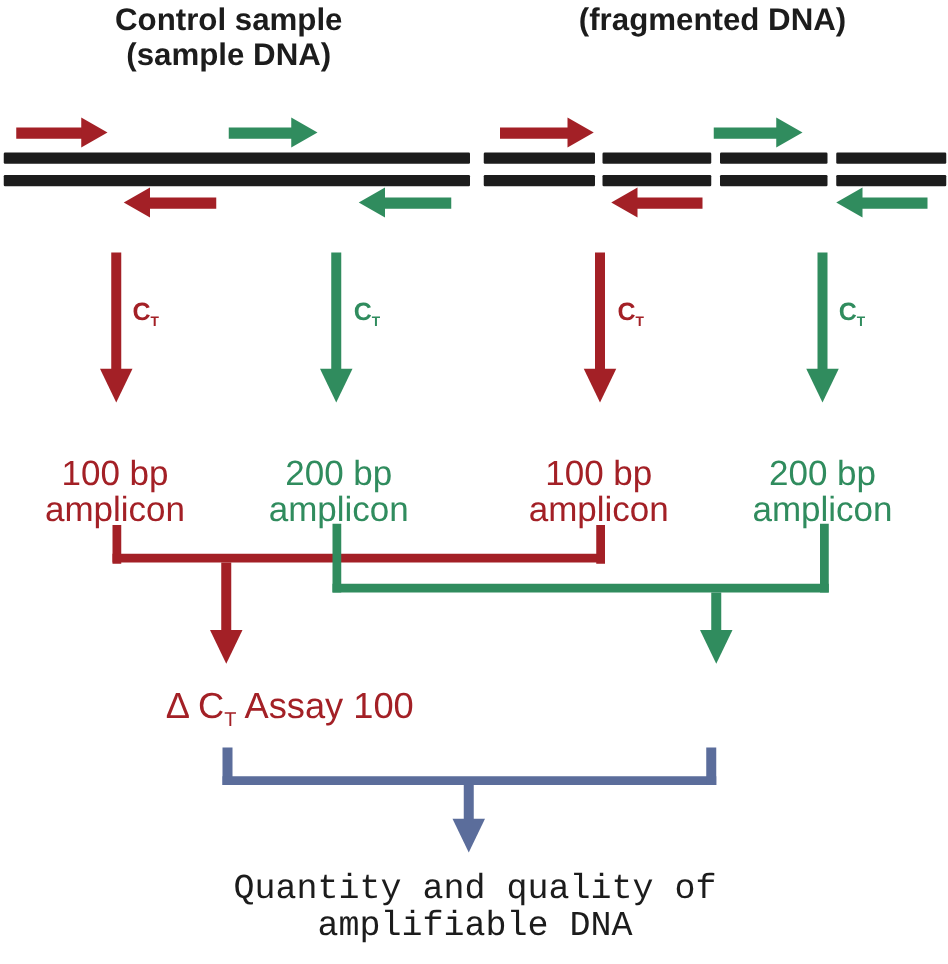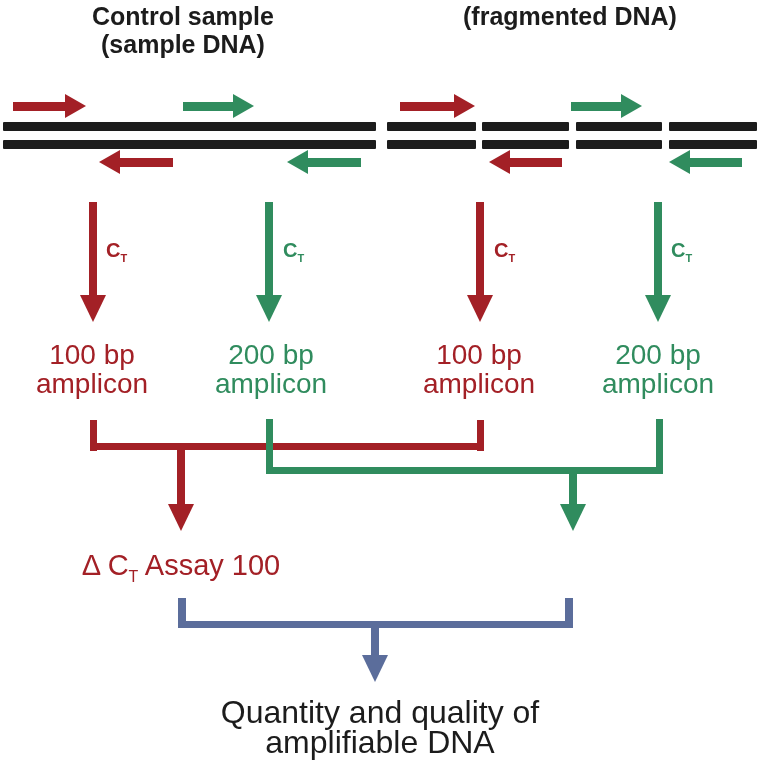--- a/index.html
+++ b/index.html
@@ -29,25 +29,25 @@
   .varrow .sh{position:absolute;left:9px;top:0;bottom:24px;width:8px;background:currentColor;}
   .varrow .hd{position:absolute;left:0;bottom:0;width:0;height:0;
     border-top:27px solid;border-left:13px solid transparent;border-right:13px solid transparent;}
   
   .vbar{position:absolute;background:currentColor;}
   .hbar{position:absolute;height:7px;background:currentColor;}
   
   .ct-label{position:absolute;font-weight:700;font-size:20px;line-height:30px;}
   .ct-label sub,.assay sub{font-size:0.55em;line-height:0;}
   
-  .amplicon{position:absolute;width:180px;text-align:center;font-size:28px;line-height:29px;}
+  .amplicon{position:absolute;width:180px;text-align:center;font-size:28px;line-height:29px;margin-top:24px;}
   
-  .assay{position:absolute;width:300px;text-align:center;font-size:29px;line-height:32px;}
+  .assay{position:absolute;width:300px;text-align:right;font-size:29px;line-height:32px;}
   
-  .result{position:absolute;width:400px;text-align:center;font-size:32px;line-height:30px;color:var(--ink,#1c1c1c);}
+  .result{position:absolute;width:400px;text-align:center;font-size:28px;line-height:30px;color:var(--ink,#1c1c1c);font-family:Liberation Mono, monospace;}
 </style>
 </head>
 <body>
 
 <div class="diagram">
 
   <div class="header" style="left:8px;top:2px;width:350px">
     <div>Control sample</div>
     <div>(sample DNA)</div>
   </div>

